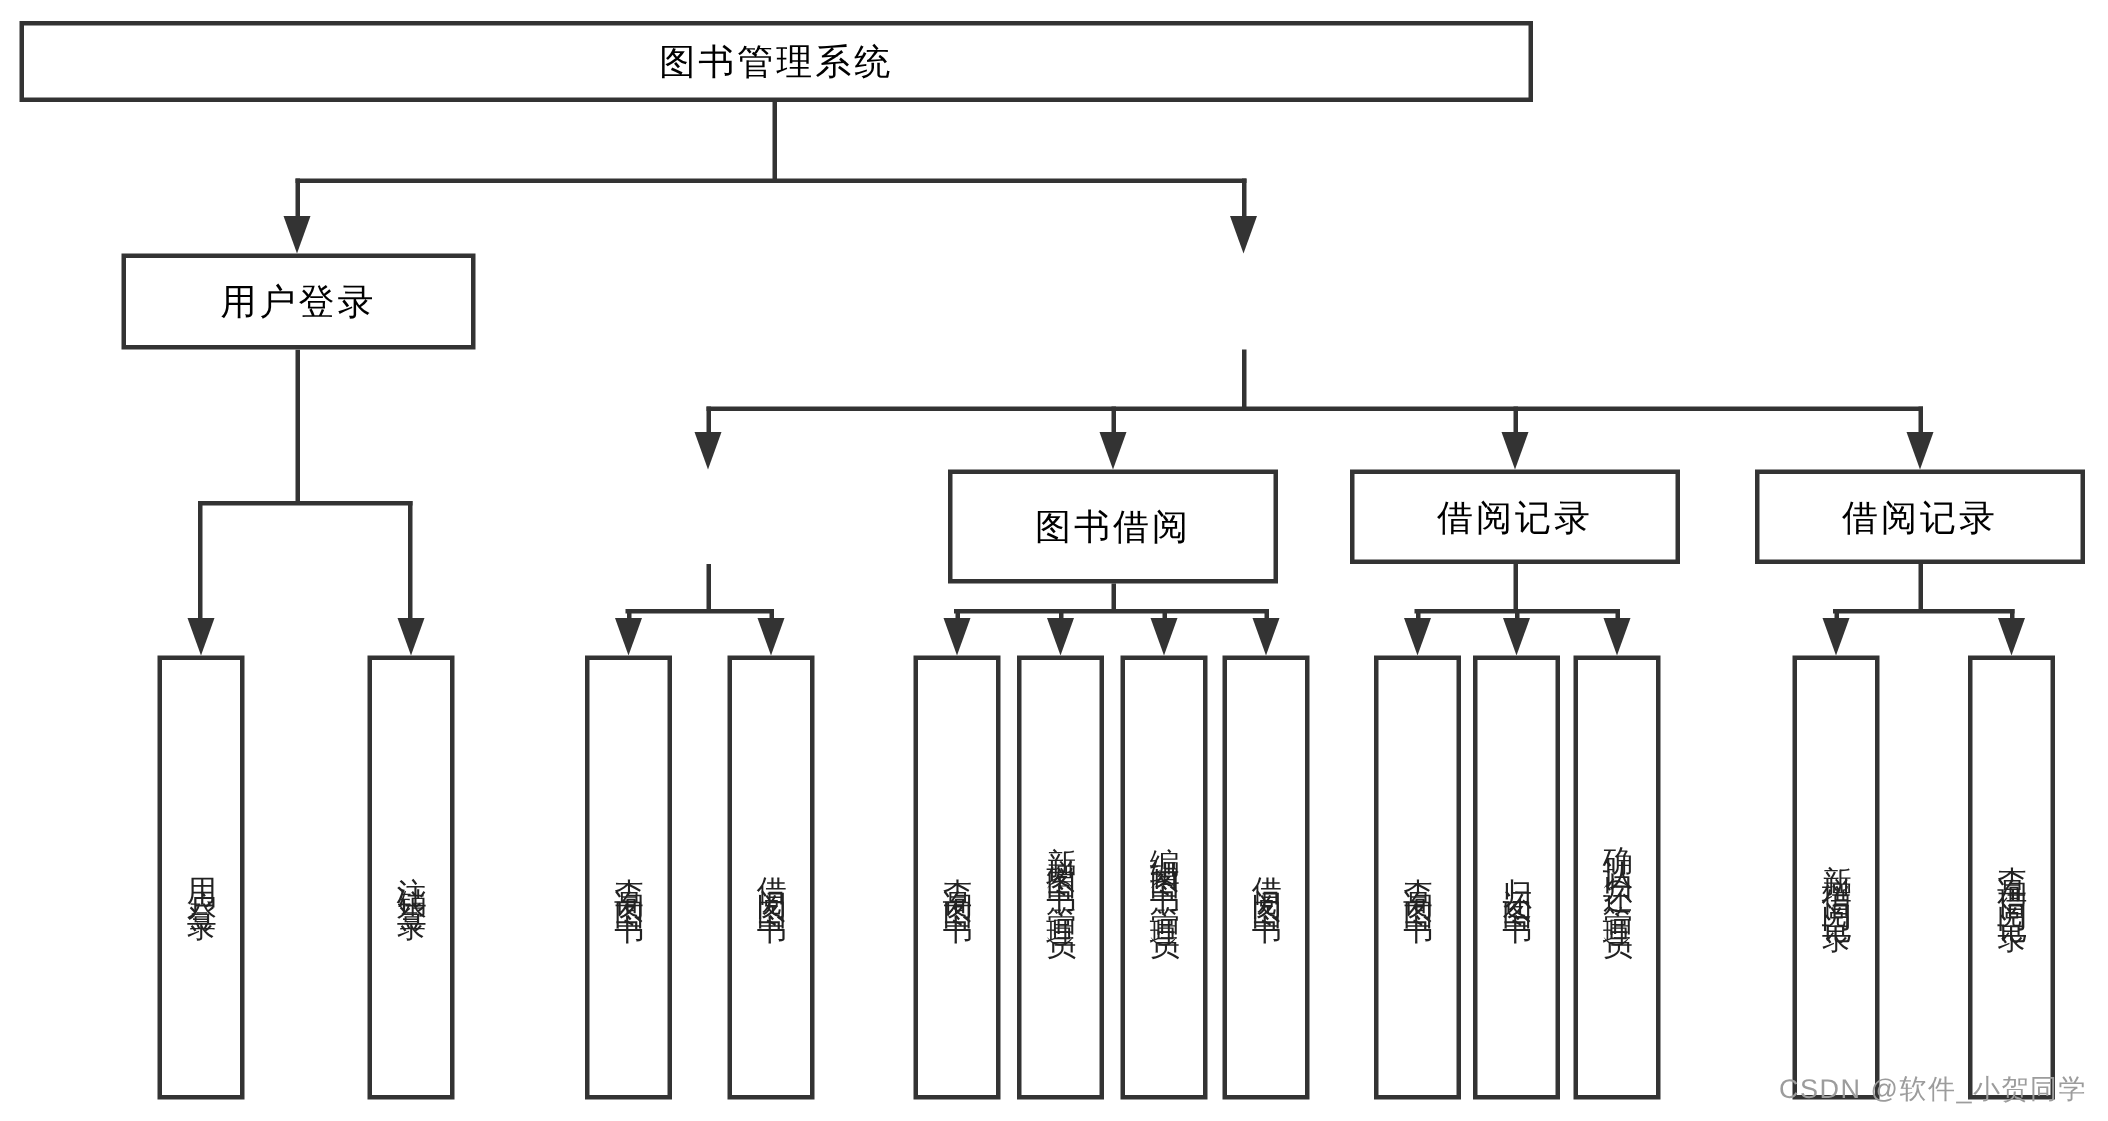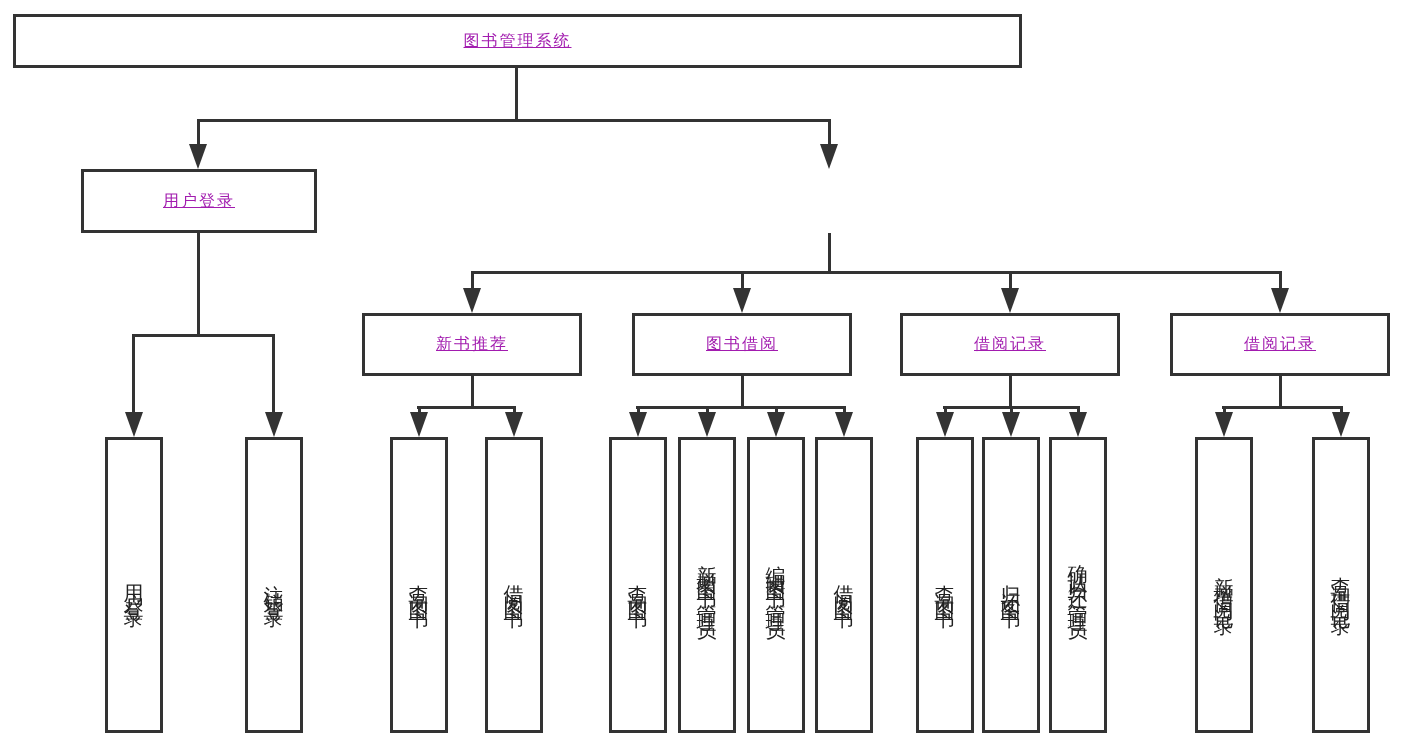--- a/index.html
+++ b/index.html
@@ -14,25 +14,24 @@
   }
   
   .hnode {
     position: absolute;
     box-sizing: border-box;
     background: #ffffff;
     border: 3px solid #333333;
     display: flex;
     align-items: center;
     justify-content: center;
-    font-size: 16px;
+    font-size: 24px;
     letter-spacing: 2px;
-    color: #a21caf;
+    color: #000000;
     z-index: 2;
-    text-decoration: underline;
   }
   .vnode {
     position: absolute;
     box-sizing: border-box;
     background: #ffffff;
     border: 3px solid #333333;
     display: flex;
     align-items: center;
     justify-content: center;
     z-index: 2;
@@ -71,23 +70,22 @@
 </head>
 <body>
 
 <div class="stage">
 
   <div class="hnode" style="left:13px; top:14px; width:1009px; height:54px;">图书管理系统</div>
 
   <div class="hnode" style="left:81px; top:169px; width:236px; height:64px;">用户登录</div>
 
 
-  <div class="hnode" style="left:362px; top:313px; width:220px; height:63px;">新书推荐</div>
 
-  <div class="hnode" style="left:632px; top:313px; width:220px; height:63px;">图书借阅</div>
+  <div class="hnode" style="left:632px; top:313px; width:220px; height:76px;">图书借阅</div>
 
   <div class="hnode" style="left:900px; top:313px; width:220px; height:63px;">借阅记录</div>
 
   <div class="hnode" style="left:1170px; top:313px; width:220px; height:63px;">借阅记录</div>
 
   <div class="vnode" style="left:105px; top:437px; width:58px; height:296px;">
     <span>用户登录</span>
   </div>
   <div class="vnode" style="left:245px; top:437px; width:58px; height:296px;">
     <span>注销登录</span>
@@ -182,14 +180,15 @@
   <div class="v" style="left:1077px; top:406px; height:10px;"></div>
   <div class="ah" style="left:1069px; top:412px;"></div>
 
   <div class="v" style="left:1279px; top:376px; height:32px;"></div>
   <div class="h" style="left:1222px; top:406px; width:121px;"></div>
   <div class="v" style="left:1223px; top:406px; height:10px;"></div>
   <div class="ah" style="left:1215px; top:412px;"></div>
   <div class="v" style="left:1340px; top:406px; height:10px;"></div>
   <div class="ah" style="left:1332px; top:412px;"></div>
 
+  <div class="watermark">CSDN @软件_小贺同学</div>
 
 </div>
 
 </body></html>

